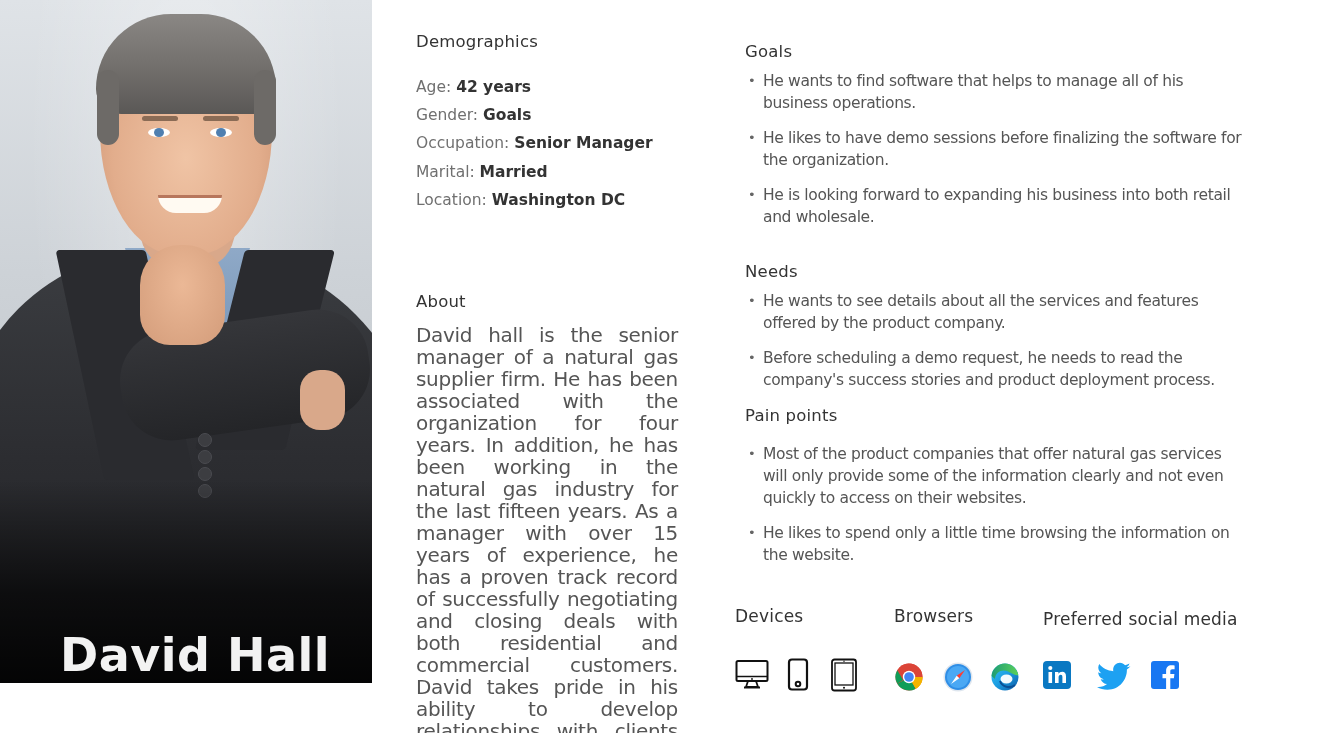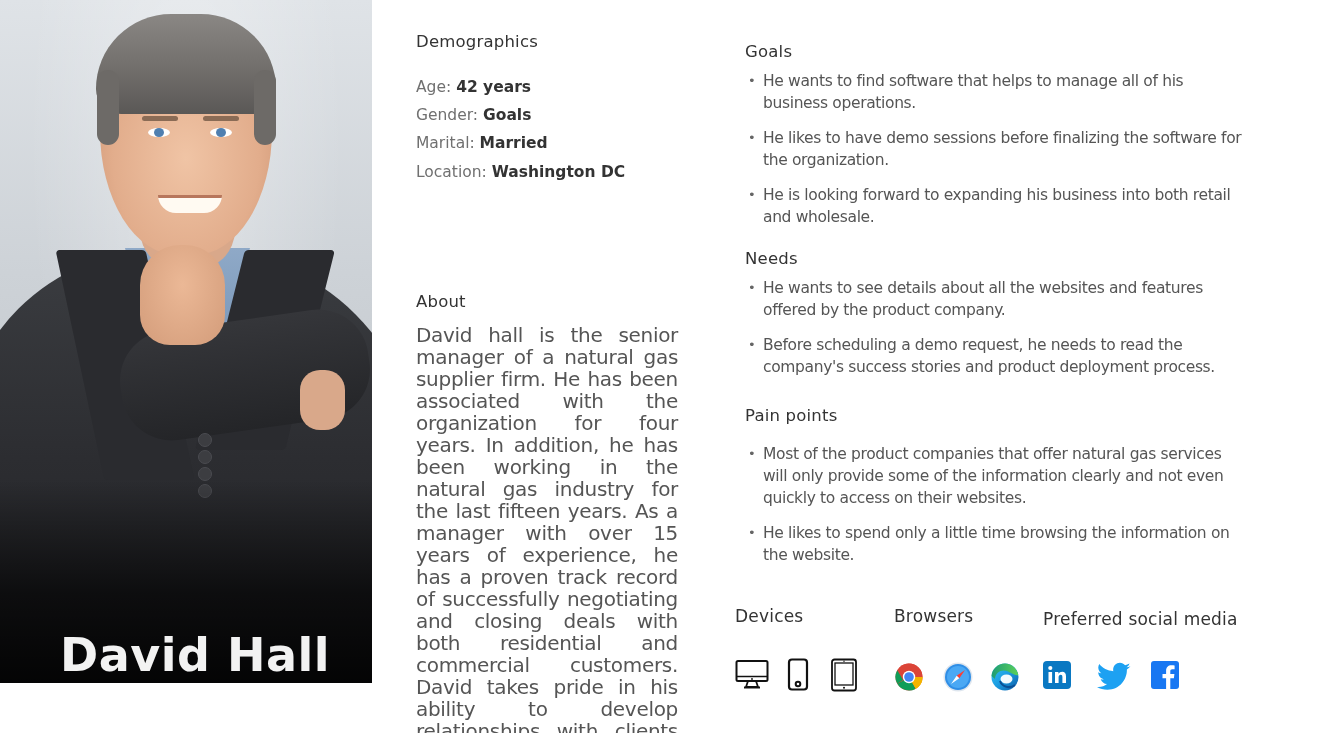--- a/index.html
+++ b/index.html
@@ -100,21 +100,21 @@
     .demo-value { color: #333; font-weight: bold; }
     .about { position: absolute; left: 416px; top: 292px; width: 262px; }
     .about-text {
       margin-top: 13px; font-size: 20px; line-height: 22px; color: #555;
       text-align: justify; font-family: "DejaVu Sans", sans-serif; letter-spacing: -0.3px;
     }
 
     
     .col-right { position: absolute; left: 732px; width: 500px; margin-left: 13px; }
     .goals { top: 42px; }
-    .needs { top: 249px; }
+    .needs { top: 262px; }
     .pain { top: 406px; }
     .bullets { list-style: none; margin-top: 9px; }
     .bullets li {
       position: relative; padding-left: 18px; font-size: 15.5px; line-height: 22px; color: #555;
       margin-bottom: 13px; font-family: "DejaVu Sans", sans-serif; letter-spacing: -0.35px;
     }
     .bullets li .dot { position: absolute; left: 3px; top: 0; color: #666; font-size: 13px; }
     .pain .bullets { margin-top: 18px; }
 
     
@@ -165,20 +165,24 @@
   <div class="demo-list">
     <div class="demo-row">
       <span class="demo-label">Age:</span>
       <span class="demo-value">42 years</span>
     </div>
     <div class="demo-row">
       <span class="demo-label">Gender:</span>
       <span class="demo-value">Goals</span>
     </div>
     <div class="demo-row">
+      <span class="demo-label">Occupation:</span>
+      <span class="demo-value">Senior Manager</span>
+    </div>
+    <div class="demo-row">
       <span class="demo-label">Marital:</span>
       <span class="demo-value">Married</span>
     </div>
     <div class="demo-row">
       <span class="demo-label">Location:</span>
       <span class="demo-value">Washington DC</span>
     </div>
   </div>
 </div>
 
@@ -192,21 +196,21 @@
   <ul class="bullets">
     <li><span class="dot">•</span><span>He wants to find software that helps to manage all of his business operations.</span></li>
     <li><span class="dot">•</span><span>He likes to have demo sessions before finalizing the software for the organization.</span></li>
     <li><span class="dot">•</span><span>He is looking forward to expanding his business into both retail and wholesale.</span></li>
   </ul>
 </div>
 
 <div class="col-right needs">
   <div class="section-title semi">Needs</div>
   <ul class="bullets">
-    <li><span class="dot">•</span><span>He wants to see details about all the websites and features offered by the product company.</span></li>
+    <li><span class="dot">•</span><span>He wants to see details about all the services and features offered by the product company.</span></li>
     <li><span class="dot">•</span><span>Before scheduling a demo request, he needs to read the company's success stories and product deployment process.</span></li>
   </ul>
 </div>
 
 <div class="col-right pain">
   <div class="section-title semi">Pain points</div>
   <ul class="bullets">
     <li><span class="dot">•</span><span>Most of the product companies that offer natural gas services will only provide some of the information clearly and not even quickly to access on their websites.</span></li>
     <li><span class="dot">•</span><span>He likes to spend only a little time browsing the information on the website.</span></li>
   </ul>

